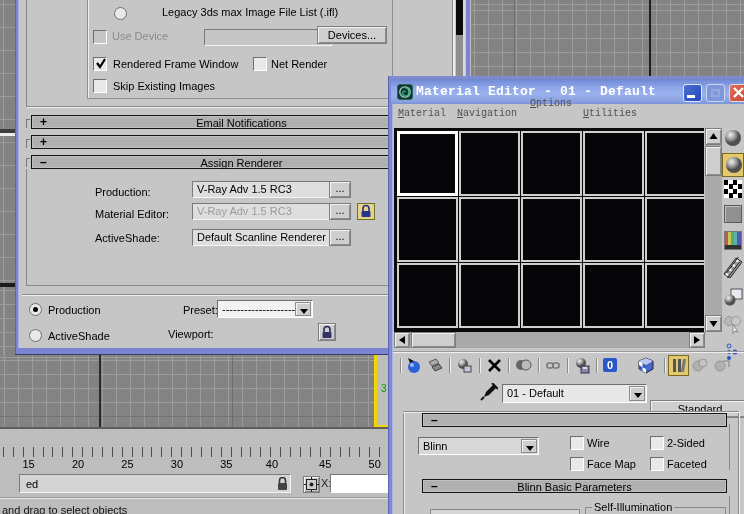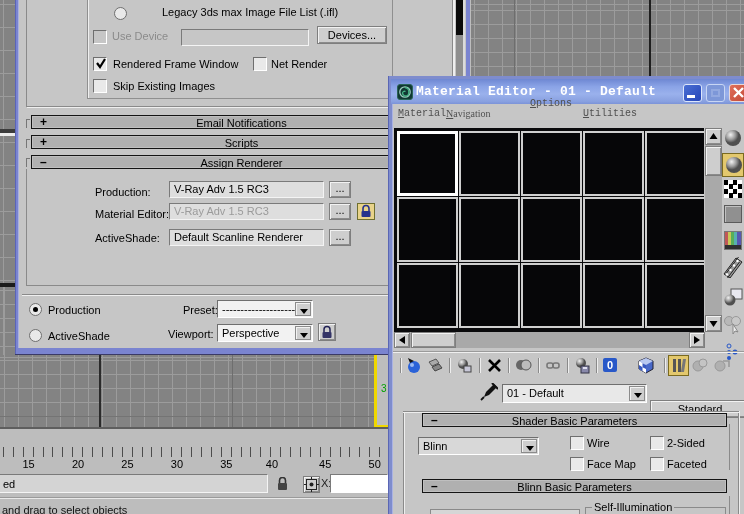--- a/index.html
+++ b/index.html
@@ -9,21 +9,21 @@
 .vp { background-color:#838383;
   background-image: repeating-linear-gradient(to right, #9c9c9c 0 1px, transparent 1px 14px),
                     repeating-linear-gradient(to bottom, #9c9c9c 0 1px, transparent 1px 14px); }
 .vp23 { background-color:#838383;
   background-image: repeating-linear-gradient(to right, #9c9c9c 0 1px, transparent 1px 23px),
                     repeating-linear-gradient(to bottom, #9c9c9c 0 1px, transparent 1px 23px); }
 .t11 { font-size:11px; color:#000; white-space:nowrap; }
 .btn { background:#cecece; border:1px solid #7e7e7e;
   box-shadow: inset 1px 1px 0 #f2f2f2, inset -1px -1px 0 #8b8b8b; }
 .sunk { background:#dedede; border-top:1px solid #7a7a7a; border-left:1px solid #7a7a7a;
-  border-bottom:1px solid #f4f4f4; border-right:1px solid #f4f4f4; }
+  border-bottom:1px solid #f4f4f4; border-right:1px solid #f4f4f4;margin-left:23px; }
 .cb { width:14px; height:14px; background:#e9e9e9; border-top:1px solid #6f6f6f; border-left:1px solid #6f6f6f;
   border-bottom:1px solid #fff; border-right:1px solid #fff; }
 .rad { width:13px; height:13px; border-radius:50%; background:#e9e9e9; border:1px solid #6f6f6f; }
 .rbar { background:#b0b0b0; border:1px solid #141414; height:14px; box-shadow:inset 0 0 0 1px #bfbfbf; }
 .rbar .pm { position:absolute; left:8px; top:0px; font-size:12px; font-weight:bold; line-height:12px; color:#000; }
 .rbar .cap { position:absolute; left:0; right:0; top:1px; text-align:center; font-size:11px; color:#000; }
 .grip { width:4px; height:9px; border-left:1px solid #777; border-top:1px solid #777; }
 .combo { background:#f2f2f2; border-top:1px solid #6f6f6f; border-left:1px solid #6f6f6f;
   border-bottom:1px solid #fff; border-right:1px solid #fff; }
 .combo .txt { position:absolute; left:4px; top:2px; font-size:11px; color:#000; white-space:nowrap; }
@@ -121,21 +121,20 @@
   <span class="abs t11" style="left:98px; top:80px;">Skip Existing Images</span>
 
   <div class="abs grip" style="left:11px; top:119px;"></div>
     <div class="abs rbar" style="left:16px; top:115px; width:421px;">
       <div class="pm">+</div>
       <div class="cap">Email Notifications</div>
     </div>
   <div class="abs grip" style="left:11px; top:139px;"></div>
     <div class="abs rbar" style="left:16px; top:135px; width:421px;">
       <div class="pm">+</div>
-      <div class="cap">Scripts</div>
     </div>
   <div class="abs grip" style="left:11px; top:158px;"></div>
     <div class="abs rbar" style="left:16px; top:155px; width:421px;">
       <div class="pm">–</div>
       <div class="cap">Assign Renderer</div>
     </div>
 
   <div class="abs" style="left:11px; top:169px; width:427px; height:117px; border-left:1px solid #8a8a8a; border-right:1px solid #8a8a8a; border-bottom:1px solid #8a8a8a;"></div>
   <span class="abs t11" style="left:80px; top:186px;">Production:</span>
   <div class="abs sunk" style="left:154px; top:181px; width:155px; height:17px;">
@@ -171,24 +170,20 @@
   <div class="abs" style="left:18px; top:307px; width:5px; height:5px; border-radius:50%; background:#000;"></div>
   <span class="abs t11" style="left:33px; top:304px;">Production</span>
   <div class="abs rad" style="left:14px; top:329px;"></div>
   <span class="abs t11" style="left:33px; top:330px;">ActiveShade</span>
   <span class="abs t11" style="left:168px; top:304px;">Preset:</span>
   <div class="abs combo" style="left:202px; top:300px; width:96px; height:18px;">
       <span class="txt">-----------------------</span>
       <div class="arw"></div>
     </div>
   <span class="abs t11" style="left:153px; top:328px;">Viewport:</span>
-  <div class="abs combo" style="left:202px; top:324px; width:96px; height:18px;">
-      <span class="txt">Perspective</span>
-      <div class="arw"></div>
-    </div>
   <div class="abs btn" style="left:303px; top:323px; width:18px; height:18px;">
     <svg width="16" height="16">
         <path d="M5 8 L5 5.5 A3 3 0 0 1 11 5.5 L11 8" fill="none" stroke="#225" stroke-width="1.5"></path>
         <rect x="3.5" y="8" width="9" height="6" rx="1" fill="#336"></rect>
       </svg>
   </div>
 
   <div class="abs" style="left:438px; top:0; width:2px; height:348px; background:#efefef;"></div>
   <div class="abs" style="left:441px; top:0; width:7px; height:348px; background:#8f8f8f;"></div>
   <div class="abs" style="left:441px; top:0; width:7px; height:35px; background:#0a0a0a;"></div>
@@ -217,21 +212,21 @@
   </div>
   <div class="abs" style="left:341px; top:8px; width:19px; height:18px; border-radius:3px; border:1px solid #e8d8d8; background:linear-gradient(135deg,#e0705c,#c24835);">
     <svg width="17" height="16">
         <path d="M4 3 L13 12 M13 3 L4 12" stroke="#fff" stroke-width="2.4"></path>
       </svg>
   </div>
 
   <div class="abs" style="left:5px; top:28px; width:351px; height:410px; background:#c6c6c6;"></div>
 
   <span class="abs mmenu" style="left:10px; top:32px;">Material</span>
-  <span class="abs mmenu" style="left:58px; top:32px;font-family:Liberation Serif, serif;">Navigation</span>
+  <span class="abs mmenu" style="left:69px; top:32px;">Navigation</span>
   <span class="abs mmenu" style="left:142px; top:22px;">Options</span>
   <span class="abs mmenu" style="left:195px; top:32px;">Utilities</span>
 
   <div class="abs" style="left:6px; top:52px; width:310px; height:204px; background:#0a0a0c; overflow:hidden;" id="slots">
       <div class="abs" style="left:3px; top:3px; width:61px; height:65px; border:3px solid #fff; background:#060608;"></div>
       <div class="abs" style="left:65px; top:3px; width:61px; height:65px; border:2px solid #cfcfcf; background:#060608;"></div>
       <div class="abs" style="left:127px; top:3px; width:61px; height:65px; border:2px solid #cfcfcf; background:#060608;"></div>
       <div class="abs" style="left:189px; top:3px; width:61px; height:65px; border:2px solid #cfcfcf; background:#060608;"></div>
       <div class="abs" style="left:251px; top:3px; width:61px; height:65px; border:2px solid #cfcfcf; background:#060608;"></div>
       <div class="abs" style="left:3px; top:69px; width:61px; height:65px; border:2px solid #cfcfcf; background:#060608;"></div>
@@ -392,21 +387,20 @@
       <span class="t11" style="position:absolute;left:0;right:0;top:2px;text-align:center;">Standard</span>
     </div>
 
   <div class="abs" style="left:15px; top:335px; width:1px; height:103px; background:#8a8a8a; box-shadow:1px 0 0 #eee;"></div>
   <div class="abs" style="left:350px; top:335px; width:1px; height:103px; background:#8a8a8a; box-shadow:1px 0 0 #eee;"></div>
   <div class="abs" style="left:15px; top:335px; width:336px; height:1px; background:#8a8a8a; box-shadow:0 1px 0 #eee;"></div>
   <div class="abs" style="left:341px; top:348px; width:1px; height:46px; background:#8a8a8a;"></div>
   <div class="abs" style="left:341px; top:420px; width:1px; height:18px; background:#8a8a8a;"></div>
   <div class="abs rbar" style="left:34px; top:337px; width:305px;">
       <div class="pm">–</div>
-      <div class="cap">Shader Basic Parameters</div>
     </div>
   <div class="abs combo" style="left:30px; top:361px; width:121px; height:18px; background:#d8d8d8;">
       <span class="txt">Blinn</span>
       <div class="arw"></div>
     </div>
   <div class="abs cb" style="left:182px; top:360px;"></div>
   <span class="abs t11" style="left:199px; top:361px;">Wire</span>
   <div class="abs cb" style="left:262px; top:360px;"></div>
   <span class="abs t11" style="left:279px; top:361px;">2-Sided</span>
   <div class="abs cb" style="left:182px; top:381px;"></div>

